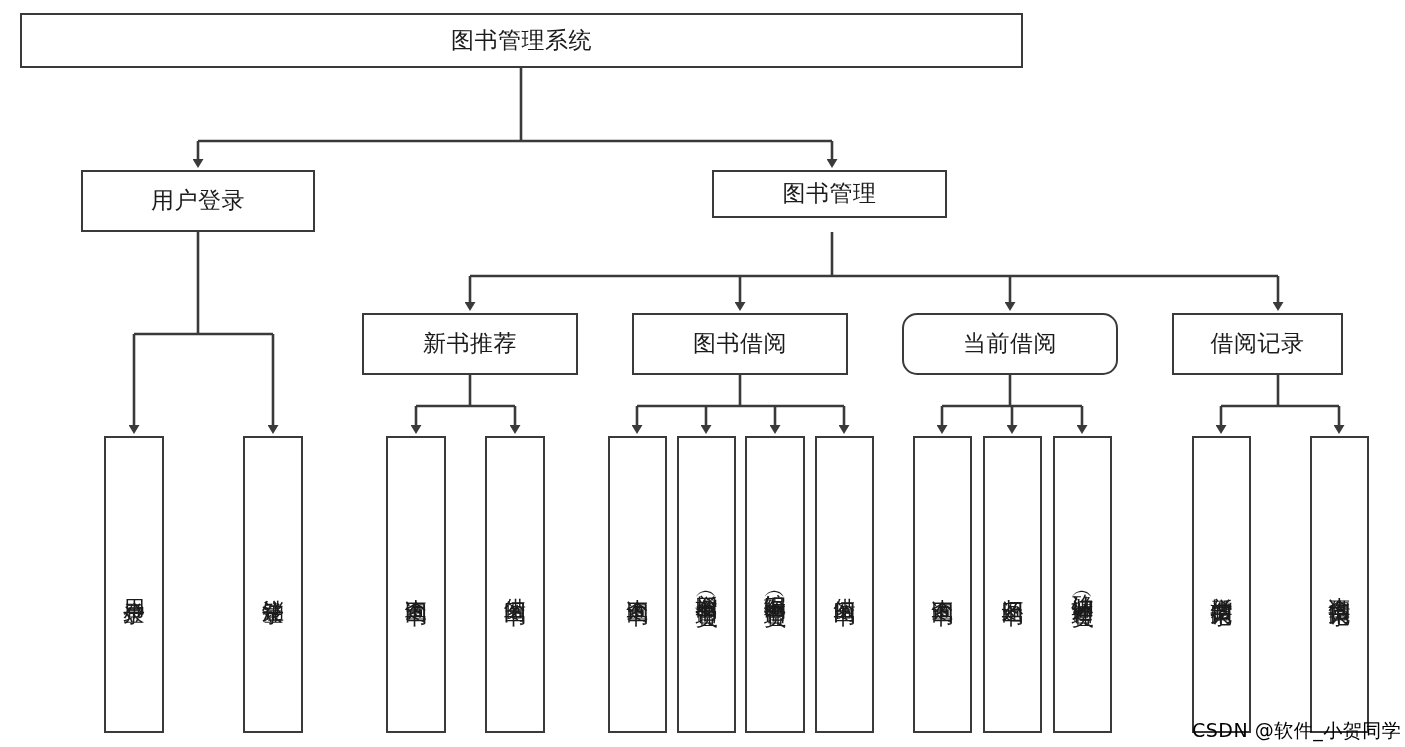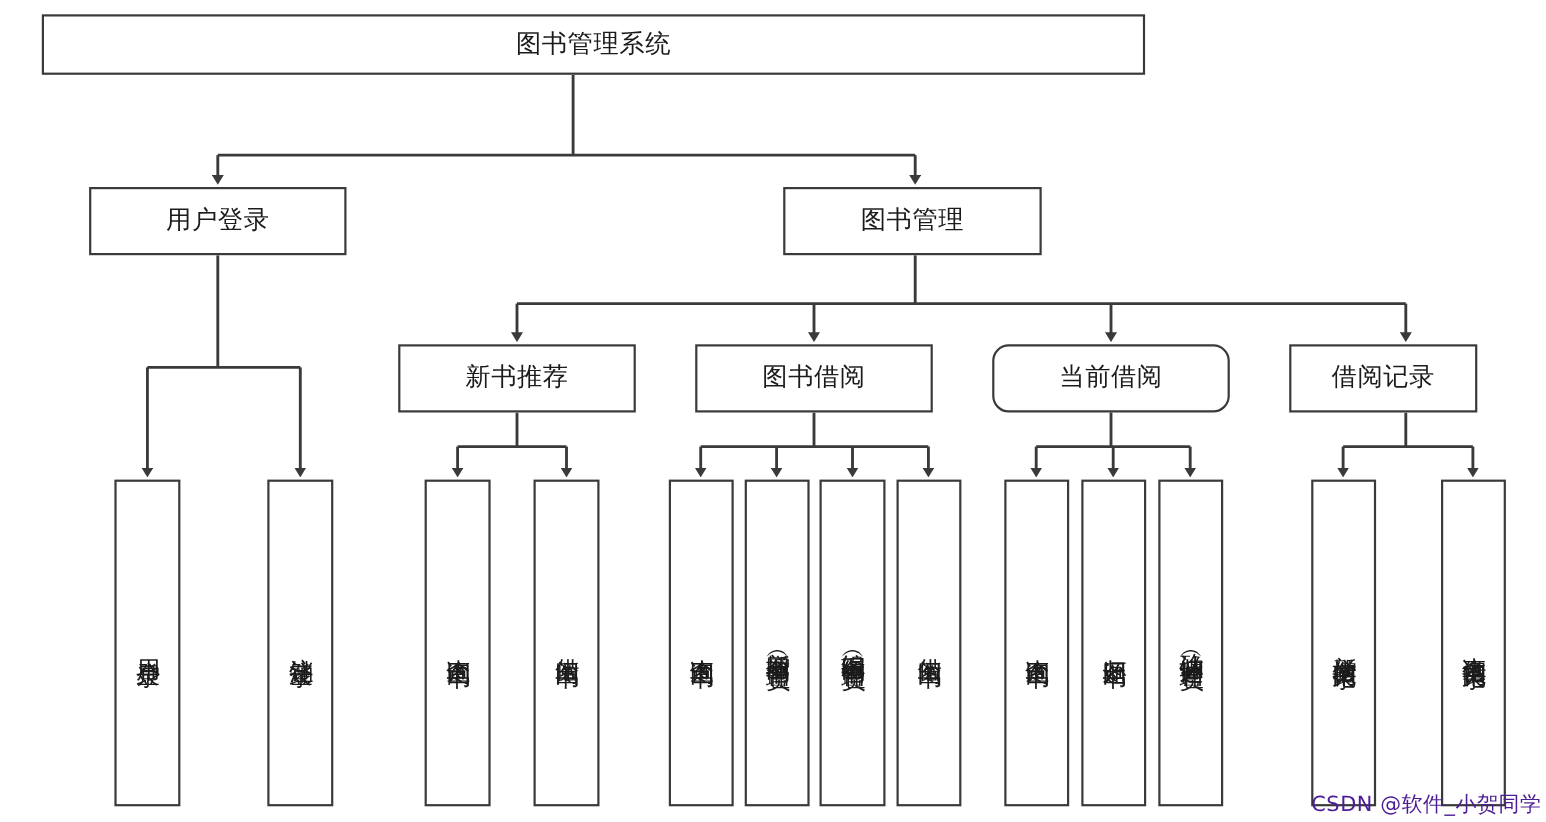--- a/index.html
+++ b/index.html
@@ -47,21 +47,21 @@
   .node.v .vtext {
     writing-mode: vertical-rl;
     text-orientation: upright;
     white-space: nowrap;
     display: block;
     letter-spacing: 2px;
   }
   .watermark {
     position: absolute;
     font-size: 19px;
-    color: #4c1d95;
+    color: #000000;
     white-space: nowrap;
     letter-spacing: 0.5px;
     font-family: "DejaVu Sans", "Liberation Sans", sans-serif;
   }
 </style>
 </head>
 <body>
 
 <div id="canvas">
 
@@ -108,28 +108,28 @@
       <path d="M1012,406 L1012,426" marker-end="url(#arrow)"></path>
       <path d="M1082,406 L1082,426" marker-end="url(#arrow)"></path>
 
       <path d="M1278,375 L1278,406"></path>
       <path d="M1221,406 L1339,406"></path>
       <path d="M1221,406 L1221,426" marker-end="url(#arrow)"></path>
       <path d="M1339,406 L1339,426" marker-end="url(#arrow)"></path>
     </g>
   </svg>
 
-  <div class="node h" style="left:20px;top:13px;width:1003px;height:55px;margin-left:18px;">
+  <div class="node h" style="left:20px;top:13px;width:1003px;height:55px;">
     <span>图书管理系统</span>
   </div>
 
   <div class="node h" style="left:81px;top:170px;width:234px;height:62px;">
     <span>用户登录</span>
   </div>
-  <div class="node h" style="left:712px;top:170px;width:235px;height:62px;">
+  <div class="node h" style="left:712px;top:170px;width:235px;height:48px;">
     <span>图书管理</span>
   </div>
 
   <div class="node h" style="left:362px;top:313px;width:216px;height:62px;">
     <span>新书推荐</span>
   </div>
   <div class="node h" style="left:632px;top:313px;width:216px;height:62px;">
     <span>图书借阅</span>
   </div>
   <div class="node h" style="left:902px;top:313px;width:216px;height:62px;border-radius:15px;">

